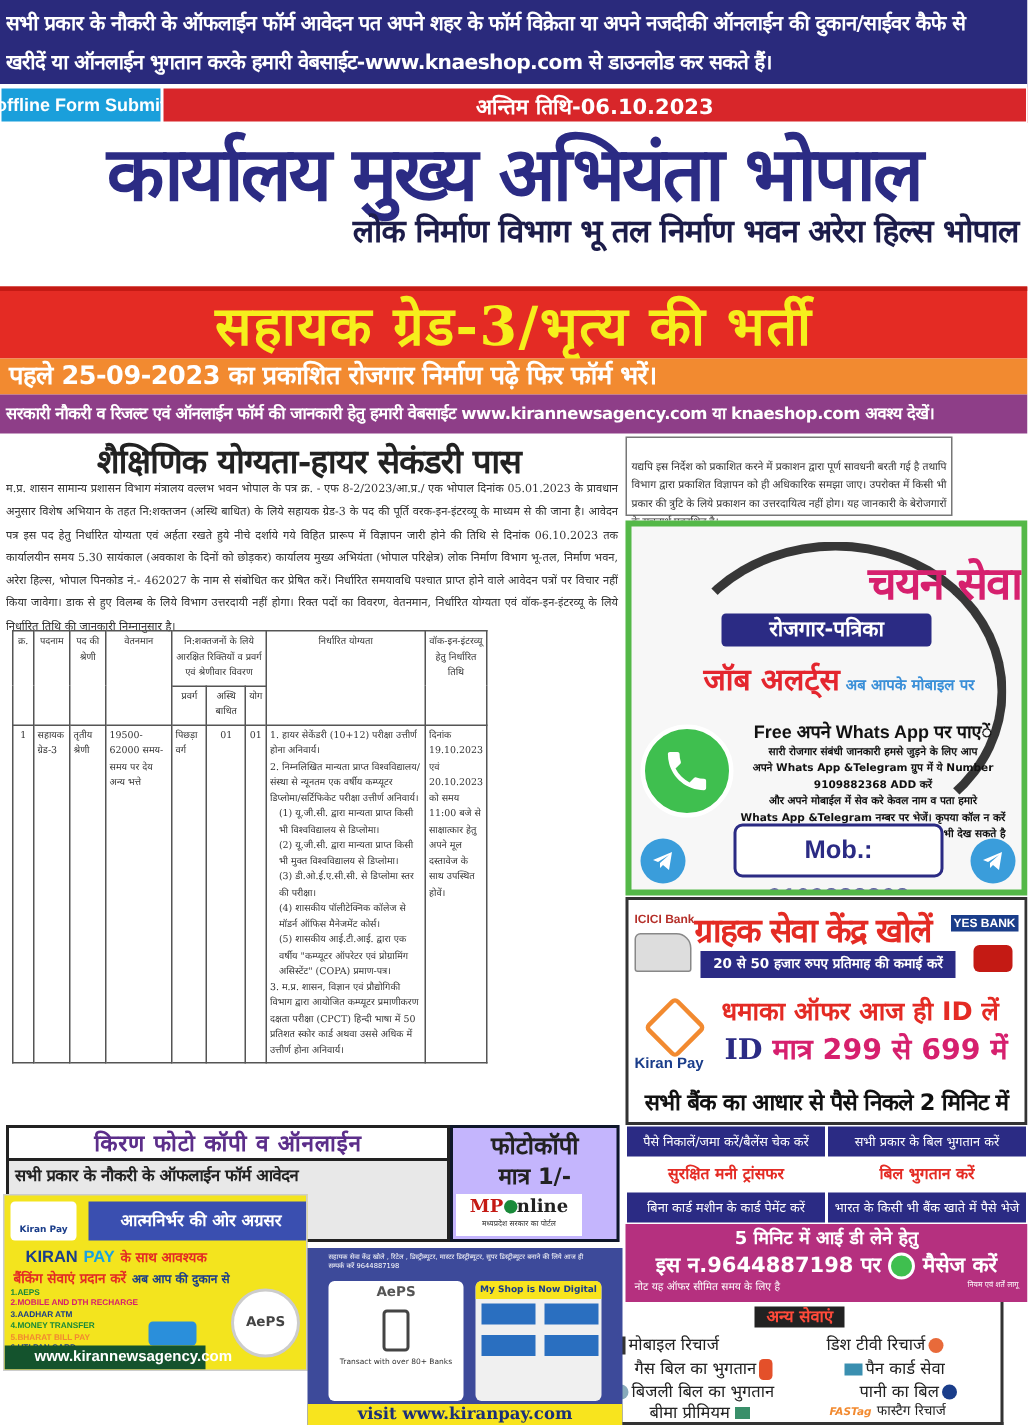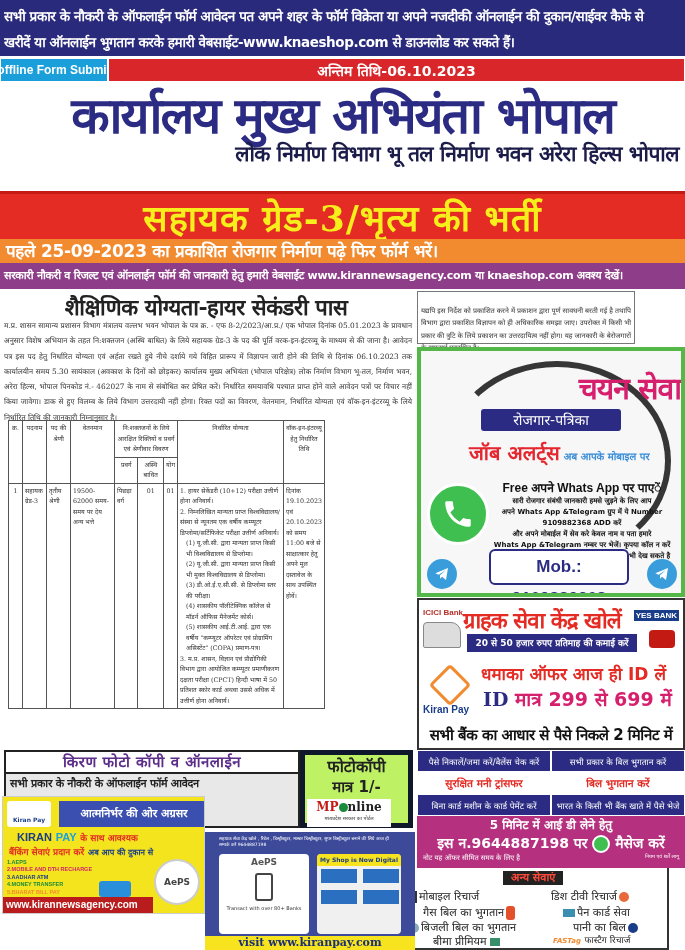--- a/index.html
+++ b/index.html
@@ -18,21 +18,21 @@
 .purplebar{left:0;top:263px;width:685px;height:26px;background:#8e3e88;color:#fff;font-size:11px;font-weight:bold;line-height:26px;padding-left:4px;white-space:nowrap;overflow:hidden;letter-spacing:-0.3px}
 .section-head{left:0;top:291px;width:412px;text-align:center;font-size:22px;font-weight:bold;color:#222;letter-spacing:-0.5px;font-family:"DejaVu Serif",serif}
 .para{left:4px;top:318px;width:408px;font-size:7.4px;line-height:15.3px;color:#333;font-family:"DejaVu Serif",serif;text-align:justify}
 .disclaimer{left:417px;top:291px;width:218px;height:53px;border:1px solid #777;font-size:7px;line-height:12.3px;color:#333;padding:13px 3px;font-family:Liberation Serif, serif;text-align:justify}
 table.jobs{position:absolute;left:8px;top:420px;width:317px;border-collapse:collapse;font-family:"DejaVu Serif",serif;font-size:6.3px;color:#333}
 table.jobs td,table.jobs th{border:1px solid #555;padding:2px 2px;vertical-align:top;font-weight:normal;line-height:10.5px}
 table.jobs th{text-align:center}
 .chayan{left:417px;top:347px;width:268px;height:250px;background:#f7f7f7;border:4px solid #54b848;overflow:hidden}
 .cloud{left:22px;top:10px;width:228px;height:200px;border-radius:50%;border:6px solid #222;border-bottom-color:transparent;border-left-color:transparent;opacity:.9}
 .chayan-title{left:0;top:16px;width:100%;text-align:right;font-size:30px;font-weight:bold;color:#d6206e;letter-spacing:-1px;font-family:"DejaVu Serif",serif}
-.chayan-sub{left:60px;top:58px;width:140px;height:22px;background:#2b2b84;color:#fff;font-size:14px;font-weight:normal;text-align:center;line-height:22px;border-radius:3px}
+.chayan-sub{left:60px;top:58px;width:140px;height:22px;background:#2b2b84;color:#fff;font-size:14px;font-weight:bold;text-align:center;line-height:22px;border-radius:3px}
 .job-alerts{left:48px;top:88px;font-size:20px;font-weight:bold;color:#e4262e;white-space:nowrap;font-family:"DejaVu Serif",serif}
 .job-alerts span{font-size:10px;color:#3a8fd8;margin-left:4px}
 .wa-circle{left:6px;top:132px;width:62px;height:62px;border-radius:50%;background:#3fbf4f;border:3px solid #fff;display:flex;align-items:center;justify-content:center}
 .wa-text{left:64px;top:128px;width:194px;text-align:center;color:#111;font-weight:bold}
 .wa-text .l1{font-size:12px;font-family:"Liberation Sans",sans-serif}
 .wa-text .l2{font-size:7px;line-height:11px}
 .mob{left:68px;top:198px;width:140px;height:36px;border:2px solid #2b2b84;border-radius:6px;background:#fff;color:#2b2b84;font-size:17px;font-weight:bold;text-align:center;line-height:32px;font-family:"Liberation Sans",sans-serif}
 .tg{width:30px;height:30px;border-radius:50%;background:#3a9ddb;display:flex;align-items:center;justify-content:center}
 .grahak{left:417px;top:598px;width:268px;height:152px;background:#fff;border:2px solid #333}
 .grahak-title{left:44px;top:4px;font-size:22px;font-weight:bold;color:#e42b24;white-space:nowrap;font-family:"DejaVu Serif",serif;letter-spacing:-1px}
@@ -51,37 +51,37 @@
 .pinkbox{left:417px;top:816px;width:268px;height:52px;background:#b5307f;color:#fff;text-align:center}
 .pinkbox .p1{font-size:12px;font-weight:bold;padding-top:0}
 .pinkbox .p2{font-size:14px;font-weight:bold;white-space:nowrap}
 .pinkbox .p3{font-size:7px;text-align:left;padding-left:6px}
 .other{left:401px;top:868px;width:268px;height:82px;background:#fff;border:2px solid #333;border-top:none}
 .other-title{left:100px;top:3px;background:#222;color:#ff4a3a;font-size:11px;font-weight:bold;padding:0 8px;line-height:14px}
 .ol{font-size:11px;color:#222;white-space:nowrap;position:absolute}
 .photocopy{left:4px;top:750px;width:296px;height:78px;background:#e8e8e8;border:2px solid #222}
 .photocopy .t{background:#fff;color:#5c2e8a;font-size:15px;font-weight:bold;text-align:center;line-height:20px;letter-spacing:0.5px;font-family:"DejaVu Serif",serif;border-bottom:2px solid #222}
 .photocopy .l{font-size:11px;font-weight:bold;color:#222;line-height:19px;padding-left:4px;white-space:nowrap;letter-spacing:-0.3px}
-.pc-yellow{left:300px;top:750px;width:113px;height:78px;background:#bef264;border:5px solid #0f172a}
+.pc-yellow{left:300px;top:750px;width:113px;height:78px;background:#c4b5fd;border:2px solid #0f172a}
 .pc-yellow .a{font-size:16px;font-weight:bold;color:#222;text-align:center;line-height:20px;margin-top:2px}
 .pc-yellow .b{font-size:15px;font-weight:bold;color:#222;text-align:center;line-height:20px}
 .mponline{position:absolute;left:2px;top:44px;width:84px;height:28px;background:#fff;text-align:center}
 .mponline .mp{font-size:12px;font-weight:bold;color:#c41a14;font-family:"DejaVu Serif",serif;line-height:16px}
 .mponline .mp span{color:#222}
 .mponline .s{font-size:5px;color:#333}
 .kp-ad{left:2px;top:796px;width:203px;height:118px;background:#f3e41e;border:1px solid #ccc;overflow:hidden}
 .kp-head{position:absolute;left:56px;top:4px;width:150px;height:26px;background:#3a4fb0;color:#fff;font-size:11px;font-weight:bold;line-height:26px;text-align:center}
 .kp-brand{position:absolute;left:14px;top:34px;font-size:11px;font-weight:bold;white-space:nowrap}
 .kp-brand .k{color:#1a3d8a;font-family:"Liberation Sans",sans-serif}
 .kp-brand .y{color:#1aa1e0;font-family:"Liberation Sans",sans-serif}
 .kp-brand .h{color:#e42b24;font-size:9px}
 .kp-sub{position:absolute;left:6px;top:48px;font-size:9px;font-weight:bold;color:#e42b24;white-space:nowrap}
 .kp-sub span{color:#1a3d8a;font-size:8px;margin-left:4px}
 .kp-list{position:absolute;left:4px;top:62px;font-size:5.5px;font-weight:bold;line-height:7.4px;font-family:"Liberation Sans",sans-serif}
-.kp-url{position:absolute;left:0;bottom:0;width:150px;height:16px;background:#b91c1c;color:#fff;font-size:10px;font-weight:bold;line-height:16px;padding-left:3px;font-family:"Liberation Sans",sans-serif}
+.kp-url{position:absolute;left:0;bottom:0;width:134px;height:16px;background:#14532d;color:#fff;font-size:10px;font-weight:bold;line-height:16px;padding-left:20px;font-family:"Liberation Sans",sans-serif}
 .aeps-circle{position:absolute;right:4px;top:62px;width:46px;height:46px;border-radius:50%;background:#fff;border:2px solid #ccc;font-size:9px;font-weight:bold;color:#444;display:flex;align-items:center;justify-content:center}
 .kp2{left:205px;top:832px;width:210px;height:118px;background:#3d4a9a;overflow:hidden}
 .kp2-top{position:absolute;left:14px;top:4px;width:180px;font-size:4.5px;color:#fff;line-height:6px}
 .kp2-aeps{position:absolute;left:14px;top:22px;width:90px;height:80px;background:#fff;border-radius:4px;font-size:7px;text-align:center;color:#333}
 .kp2-shop{position:absolute;left:112px;top:22px;width:84px;height:80px;background:#f0f0f0;border-radius:4px;overflow:hidden}
 .kp2-shop .h{background:#f8e41e;color:#1a3d8a;font-size:6px;font-weight:bold;text-align:center;line-height:12px}
 .kp2-shop .c{display:inline-block;width:36px;height:14px;background:#2a6fc0;margin:3px 2px 0 4px}
 .kp2-url{position:absolute;left:0;bottom:0;width:100%;height:14px;background:#f8e41e;color:#1a2f78;font-size:11px;font-weight:bold;text-align:center;line-height:14px;font-family:"DejaVu Serif",serif}
 </style>
 </head>

